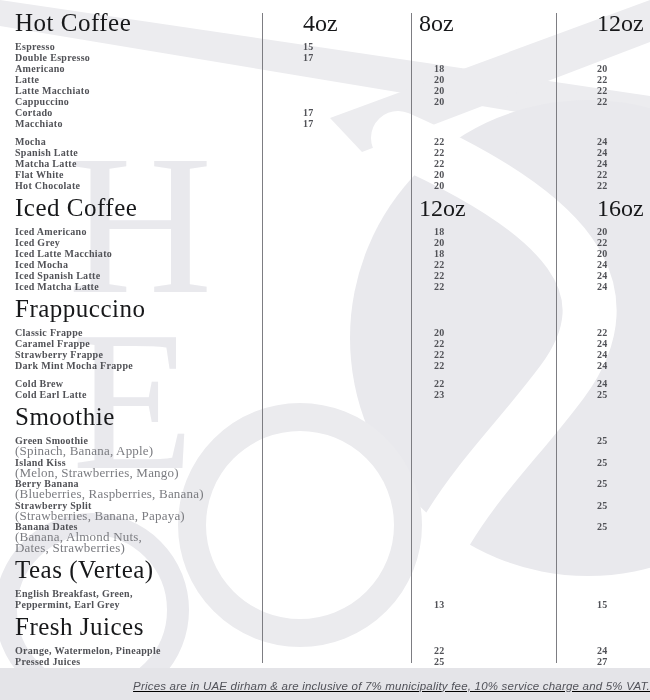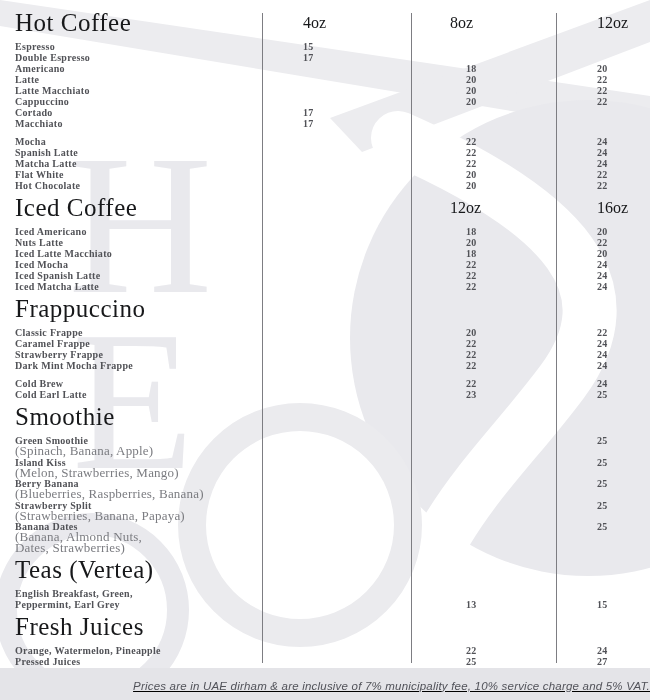--- a/index.html
+++ b/index.html
@@ -13,35 +13,35 @@
   .divider.d2{left:411px;}
   .divider.d3{left:556px;}
   
   #menu{position:absolute;left:0;top:6px;width:596px;z-index:2;}
   .row{display:grid;grid-template-columns:262px 149px 145px 94px;}
   .sec-header{margin:4px 0 5px;align-items:end;}
   .sec-title{font-family:"Liberation Serif","DejaVu Serif",serif;
              font-size:25px;line-height:26px;letter-spacing:.5px;
              color:var(--heading,#17181a);padding-left:15px;font-weight:400;}
   .size-h{font-family:"Liberation Serif","DejaVu Serif",serif;
-          font-size:16px;line-height:26px;color:var(--heading,#17181a);}
+          font-size:24px;line-height:26px;color:var(--heading,#17181a);}
   .size-h.c1{padding-left:41px;}
-  .size-h.c2{padding-left:39px;}
+  .size-h.c2{margin-left:8px;}
   .size-h.c3{padding-left:41px;}
   .item-row{align-items:start;font-family:Liberation Serif, serif;}
   .item-row.bottom-align .price-cell{align-self:end;}
   .name-cell{padding-left:15px;}
   .item-name{font-size:10px;line-height:11px;font-weight:bold;letter-spacing:.3px;
              color:var(--body,#515257);white-space:pre-line;}
   .item-desc{font-size:13px;line-height:10.5px;font-weight:normal;letter-spacing:.2px;
              color:var(--muted,#7b7c81);white-space:pre-line;}
   .price-cell{font-size:10px;line-height:11px;font-weight:bold;letter-spacing:.3px;
               color:var(--body,#515257);}
   .price-cell.c1{padding-left:41px;}
-  .price-cell.c2{padding-left:55px;}
+  .price-cell.c2{padding-left:23px;}
   .price-cell.c3{padding-left:41px;}
   .spacer{height:7px;}
   
   #footer-bar{position:absolute;left:0;right:0;top:668px;height:35px;
               background:var(--footerbg,#e4e4e8);z-index:3;
               display:flex;align-items:center;justify-content:flex-end;text-decoration:underline;}
   #footer-note{font-size:11.5px;font-style:italic;letter-spacing:.2px;
                color:var(--footertext,#515259);}
 </style>
 </head>
@@ -192,21 +192,21 @@
         <div class="row item-row">
           <div class="name-cell">
             <div class="item-name">Iced Americano</div>
           </div>
           <div class="price-cell c1"></div>
           <div class="price-cell c2">18</div>
           <div class="price-cell c3">20</div>
         </div>
         <div class="row item-row">
           <div class="name-cell">
-            <div class="item-name">Nuts Latte</div>
+            <div class="item-name">Iced Grey</div>
           </div>
           <div class="price-cell c1"></div>
           <div class="price-cell c2">20</div>
           <div class="price-cell c3">22</div>
         </div>
         <div class="row item-row">
           <div class="name-cell">
             <div class="item-name">Iced Latte Macchiato</div>
           </div>
           <div class="price-cell c1"></div>

